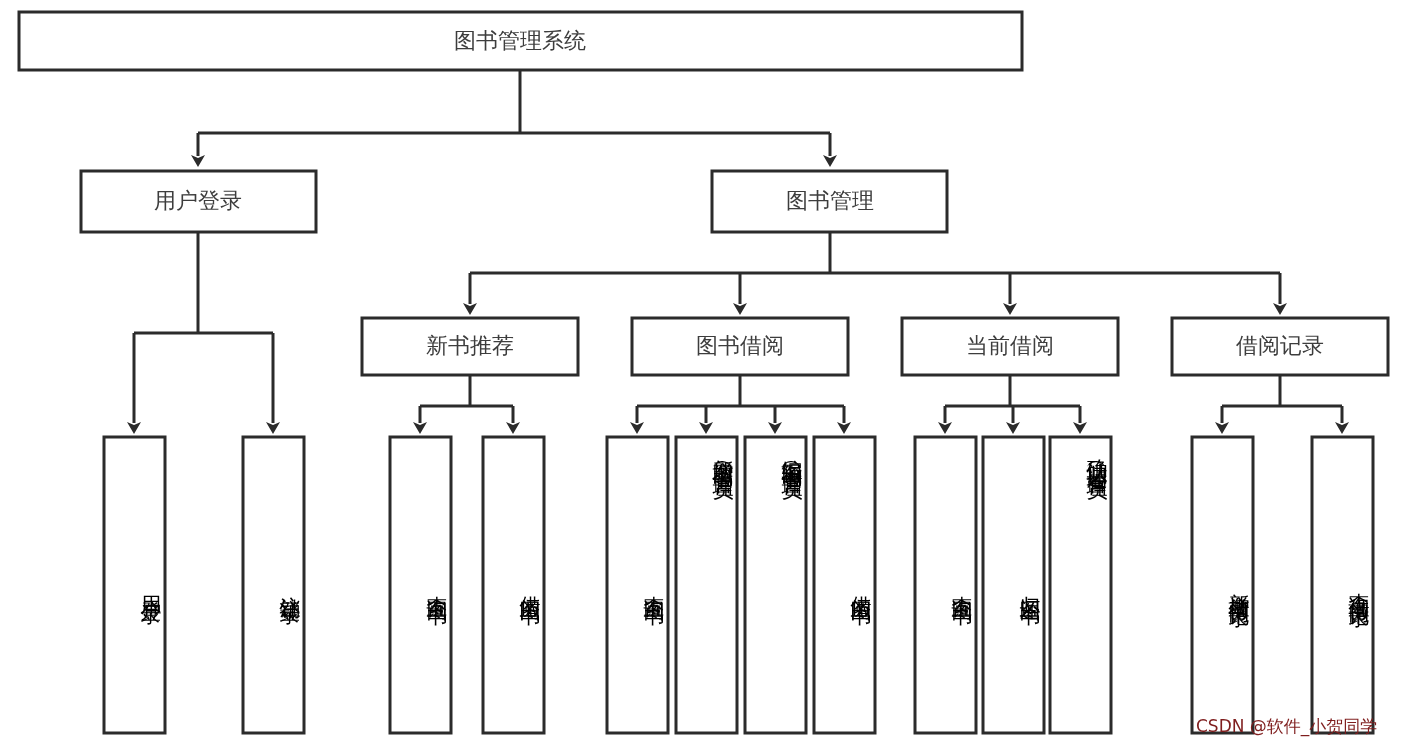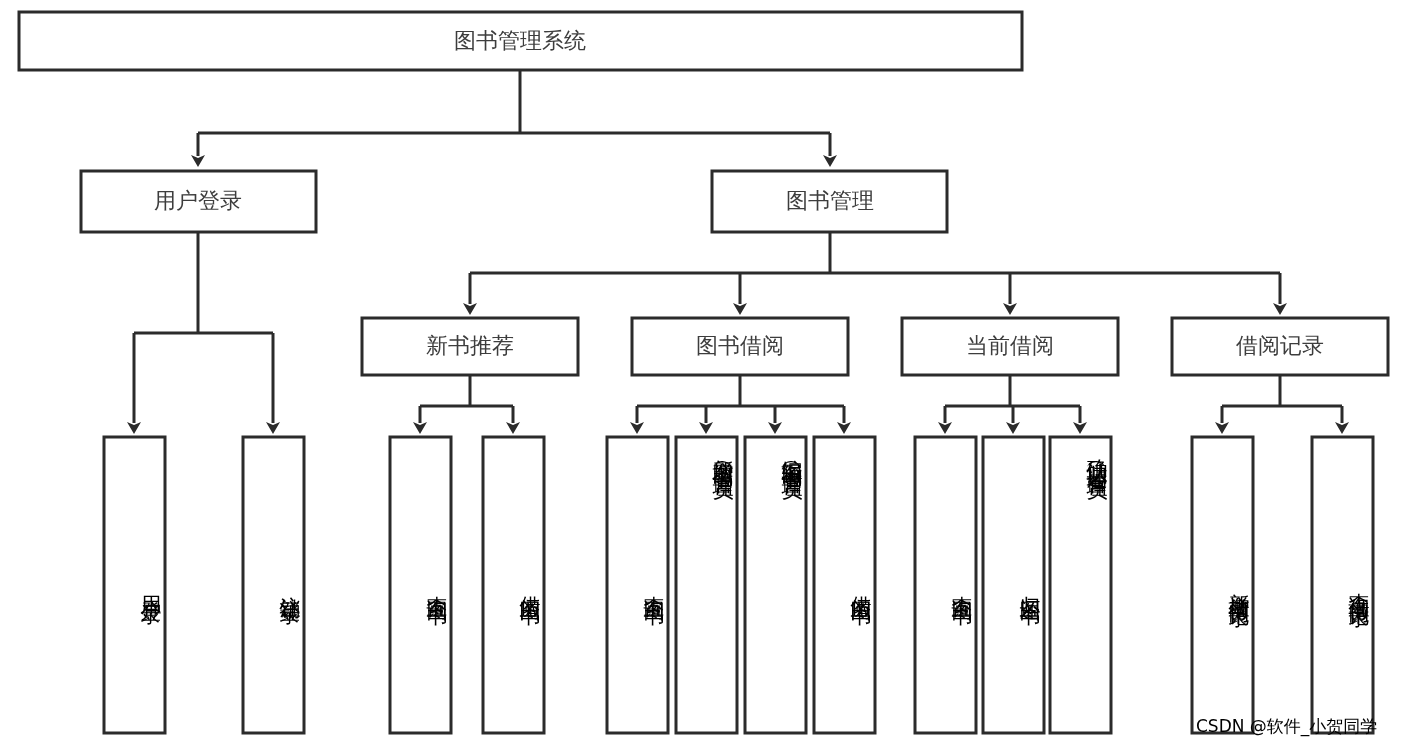--- a/index.html
+++ b/index.html
@@ -36,21 +36,21 @@
     width:100%;height:100%;
     display:flex;align-items:center;justify-content:center;
     overflow:hidden;
   }
   .leaf-wrap.top{align-items:flex-start;padding-top:4px;box-sizing:border-box;}
   .watermark{
     position:absolute;
     left:1196px;top:715px;
     font-family:"DejaVu Sans","Liberation Sans",sans-serif;
     font-size:17px;
-    color:#000000;
+    color:#7f1d1d;
     white-space:nowrap;
     user-select:none;
   }
 </style>
 </head>
 <body>
 
 <svg id="diagram" viewBox="0 0 1405 747" xmlns="http://www.w3.org/2000/svg">
 
   <defs>

